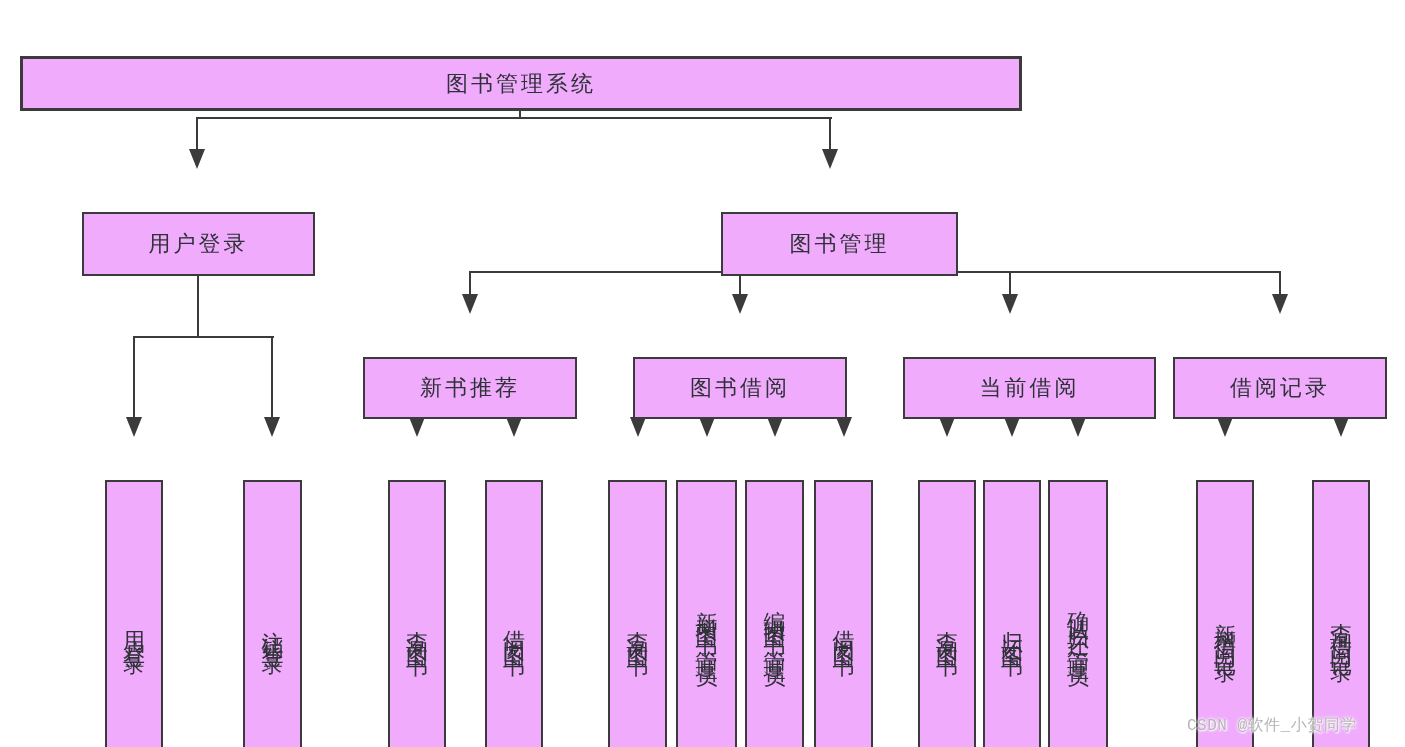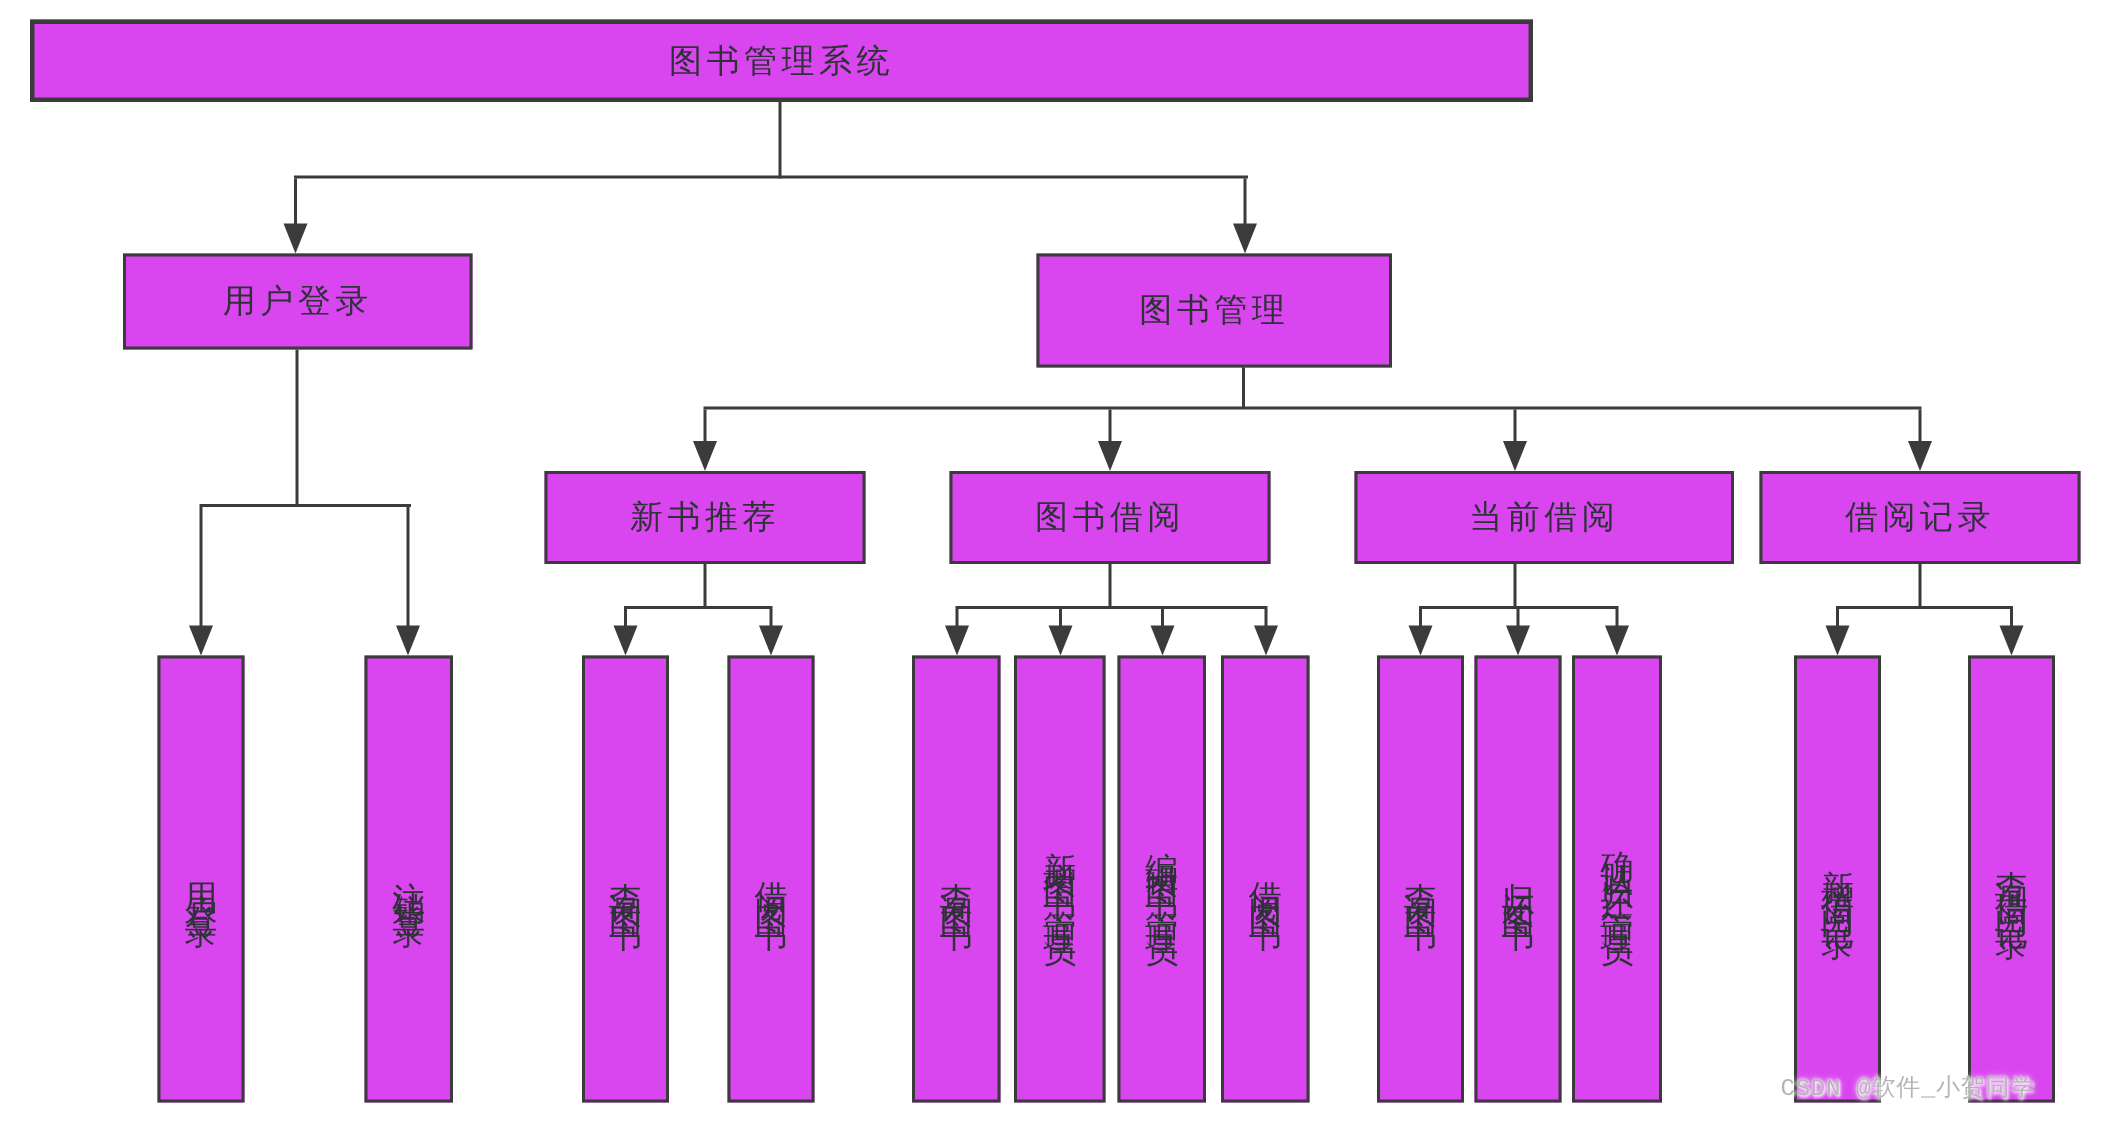--- a/index.html
+++ b/index.html
@@ -15,26 +15,27 @@
     position:relative;
     width:1405px;height:747px;
     background:var(--bg);
     font-family:"Liberation Sans","DejaVu Sans",sans-serif;
     color:var(--text);
     overflow:hidden;
   }
   .box{
     position:absolute;
     border:2px solid var(--border);
-    background:#d946ef;
+    background:#f0abfc;
     display:flex;align-items:center;justify-content:center;
     font-size:22px;
     color:var(--text);
     text-align:left;
     z-index:2;
+    margin-top:43px;
   }
   .box.lv1{border-width:3px;letter-spacing:3px}
   .box.h{letter-spacing:3px}
   .box.v{
     writing-mode:vertical-rl;
     letter-spacing:8px;
     line-height:1;
     padding:6px 0;
   }
   .vl,.hl{position:absolute;background:var(--line);z-index:1}
@@ -67,21 +68,21 @@
   <div class="box lv1" style="left:20px;top:13px;width:1002px;height:55px">图书管理系统</div>
 
   <div class="vl" style="left:519px;top:68px;height:51px"></div>
   <div class="hl" style="left:196px;top:117px;width:636px"></div>
   <div class="vl" style="left:196px;top:119px;height:34px"></div>
   <div class="vl" style="left:829px;top:119px;height:34px"></div>
   <div class="ah" style="left:189px;top:149px"></div>
   <div class="ah" style="left:822px;top:149px"></div>
 
   <div class="box h" style="left:82px;top:169px;width:233px;height:64px">用户登录</div>
-  <div class="box h" style="left:691px;top:169px;width:237px;height:76px">图书管理</div>
+  <div class="box h" style="left:721px;top:169px;width:237px;height:64px">图书管理</div>
 
   <div class="vl" style="left:197px;top:233px;height:104px"></div>
   <div class="hl" style="left:133px;top:336px;width:141px"></div>
   <div class="vl" style="left:133px;top:338px;height:83px"></div>
   <div class="vl" style="left:271px;top:338px;height:83px"></div>
   <div class="ah" style="left:126px;top:417px"></div>
   <div class="ah" style="left:264px;top:417px"></div>
 
   <div class="vl" style="left:828px;top:233px;height:39px"></div>
   <div class="hl" style="left:469px;top:271px;width:812px"></div>

